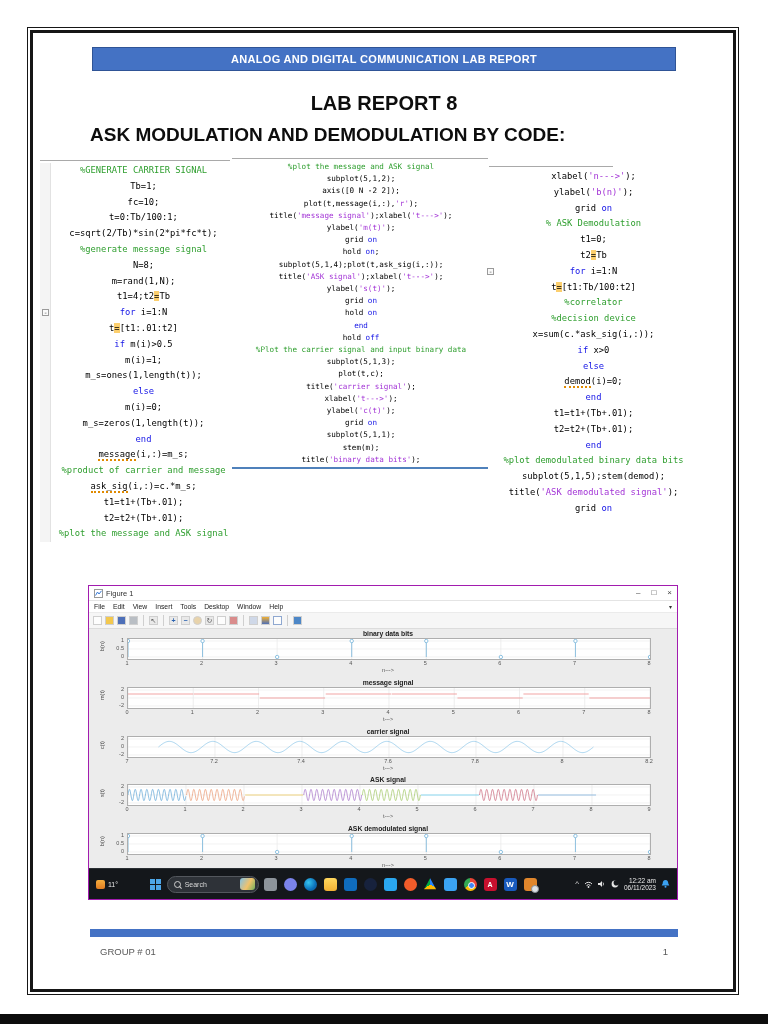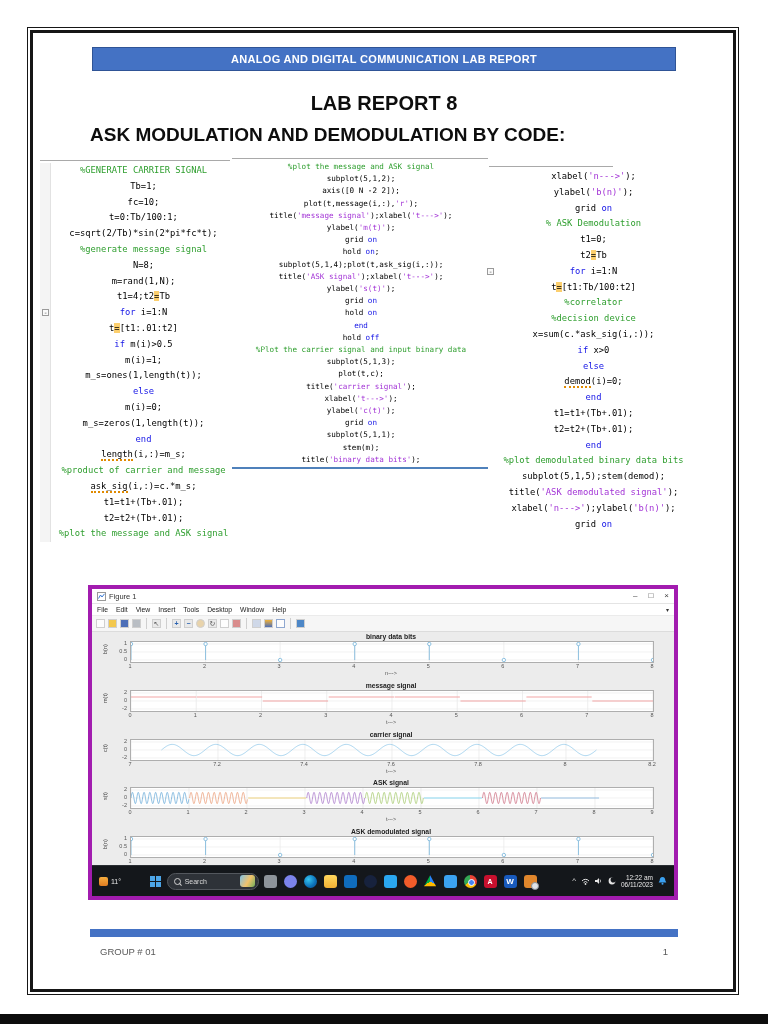--- a/index.html
+++ b/index.html
@@ -35,21 +35,21 @@
   .sg-s{color:#a335d6;}
   .sg-h{background:#fccf6e;}
   .sg-u{border-bottom:2px dotted #e08a00;}
   .fold{position:absolute;left:2px;top:4px;width:7px;height:7px;border:1px solid #9a9a9a;background:#fafafa;
         color:#555;font-size:7px;line-height:6px;text-align:center;box-sizing:border-box;}
   .fold::before{content:"-";}
   #code-col-3 .fold{left:-2px;}
 
   
   .figure-shot{position:absolute;left:88px;top:585px;width:590px;height:315px;background:#ececec;
-        border:4px solid #a21caf;box-sizing:border-box;}
+        border:1px solid #a21caf;box-sizing:border-box;}
   .fig-titlebar{height:14px;background:#fff;border-bottom:1px solid #e4e4e4;display:flex;align-items:center;padding:0 5px;}
   .fig-title{font-size:7.5px;color:#333;margin-left:3px;flex:1;}
   .winctl{display:flex;gap:11px;}
   .winctl span{font-size:8px;color:#444;line-height:10px;cursor:default;}
   .fig-menubar{height:11px;background:#fff;border-bottom:1px solid #ebebeb;display:flex;align-items:center;
         padding:0 5px;gap:0;}
   #menu-items{display:flex;gap:8px;flex:1;}
   .mi{font-size:6.8px;color:#222;}
   .menu-overflow{font-size:6px;color:#333;}
   .fig-toolbar{height:15px;background:#f6f6f6;border-bottom:1px solid #dcdcdc;display:flex;align-items:center;
@@ -158,21 +158,21 @@
     <div class="cl"><span class="sg-n">t1=4;t2</span><span class="sg-h">=</span><span class="sg-n">Tb</span></div>
     <div class="cl"><span class="fold"></span><span class="sg-k">for</span><span class="sg-n"> i=1:N</span></div>
     <div class="cl"><span class="sg-n">t</span><span class="sg-h">=</span><span class="sg-n">[t1:.01:t2]</span></div>
     <div class="cl"><span class="sg-k">if</span><span class="sg-n"> m(i)&gt;0.5</span></div>
     <div class="cl"><span class="sg-n">m(i)=1;</span></div>
     <div class="cl"><span class="sg-n">m_s=ones(1,length(t));</span></div>
     <div class="cl"><span class="sg-k">else</span></div>
     <div class="cl"><span class="sg-n">m(i)=0;</span></div>
     <div class="cl"><span class="sg-n">m_s=zeros(1,length(t));</span></div>
     <div class="cl"><span class="sg-k">end</span></div>
-    <div class="cl"><span class="sg-u">length</span><span class="sg-n">(i,:)=m_s;</span></div>
+    <div class="cl"><span class="sg-u">message</span><span class="sg-n">(i,:)=m_s;</span></div>
     <div class="cl"><span class="sg-c">%product of carrier and message</span></div>
     <div class="cl"><span class="sg-u">ask_sig</span><span class="sg-n">(i,:)=c.*m_s;</span></div>
     <div class="cl"><span class="sg-n">t1=t1+(Tb+.01);</span></div>
     <div class="cl"><span class="sg-n">t2=t2+(Tb+.01);</span></div>
     <div class="cl"><span class="sg-c">%plot the message and ASK signal</span></div>
   </div>
 <div id="code-col-2" class="codecol">
   <div class="hairline"></div>
 <div class="cl"><span class="sg-c">%plot the message and ASK signal</span></div>
     <div class="cl"><span class="sg-n">subplot(5,1,2);</span></div>
@@ -216,21 +216,20 @@
     <div class="cl"><span class="sg-k">if</span><span class="sg-n"> x&gt;0</span></div>
     <div class="cl"><span class="sg-k">else</span></div>
     <div class="cl"><span class="sg-u">demod</span><span class="sg-n">(i)=0;</span></div>
     <div class="cl"><span class="sg-k">end</span></div>
     <div class="cl"><span class="sg-n">t1=t1+(Tb+.01);</span></div>
     <div class="cl"><span class="sg-n">t2=t2+(Tb+.01);</span></div>
     <div class="cl"><span class="sg-k">end</span></div>
     <div class="cl"><span class="sg-c">%plot demodulated binary data bits</span></div>
     <div class="cl"><span class="sg-n">subplot(5,1,5);stem(demod);</span></div>
     <div class="cl"><span class="sg-n">title(</span><span class="sg-s">'ASK demodulated signal'</span><span class="sg-n">);</span></div>
-    <div class="cl"><span class="sg-n">xlabel(</span><span class="sg-s">'n---&gt;'</span><span class="sg-n">);ylabel(</span><span class="sg-s">'b(n)'</span><span class="sg-n">);</span></div>
     <div class="cl"><span class="sg-n">grid </span><span class="sg-k">on</span></div>
   </div>
 
 <div class="figure-shot">
   <div class="fig-titlebar">
     <svg width="9" height="9">
       <rect x="0.5" y="0.5" width="8" height="8" fill="#fff" stroke="#999"></rect>
       <polyline points="1.5,6.5 3.5,3 5,5 7.5,1.8" fill="none" stroke="#3a7bd5" stroke-width="1"></polyline>
     </svg>
     <span class="fig-title">Figure 1</span>

